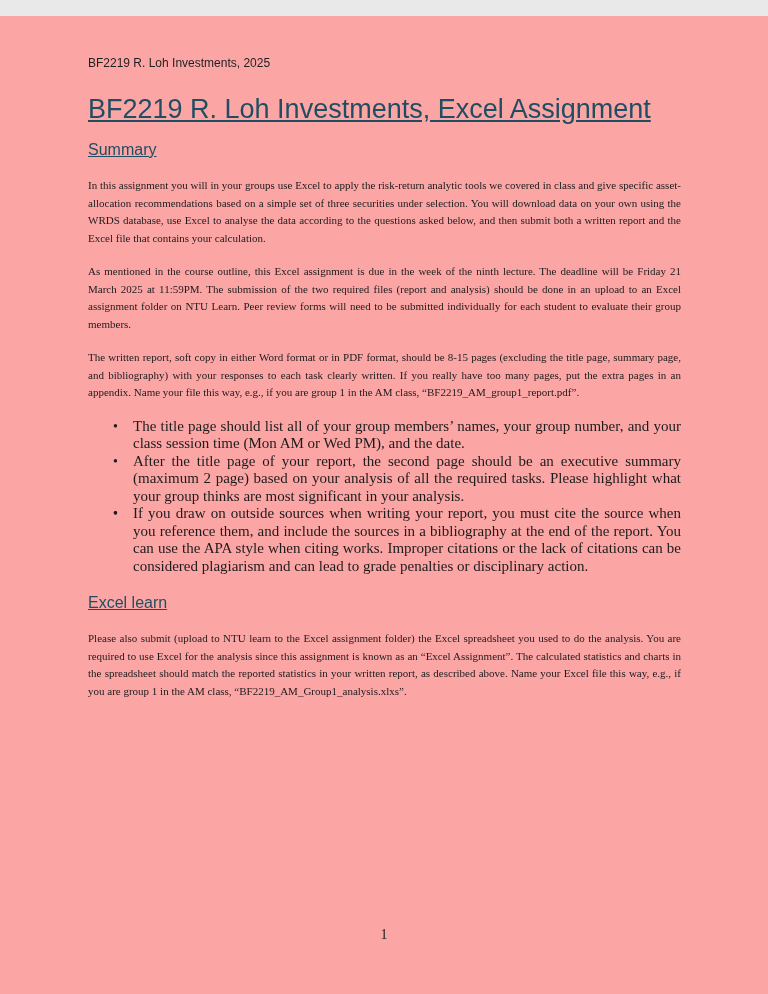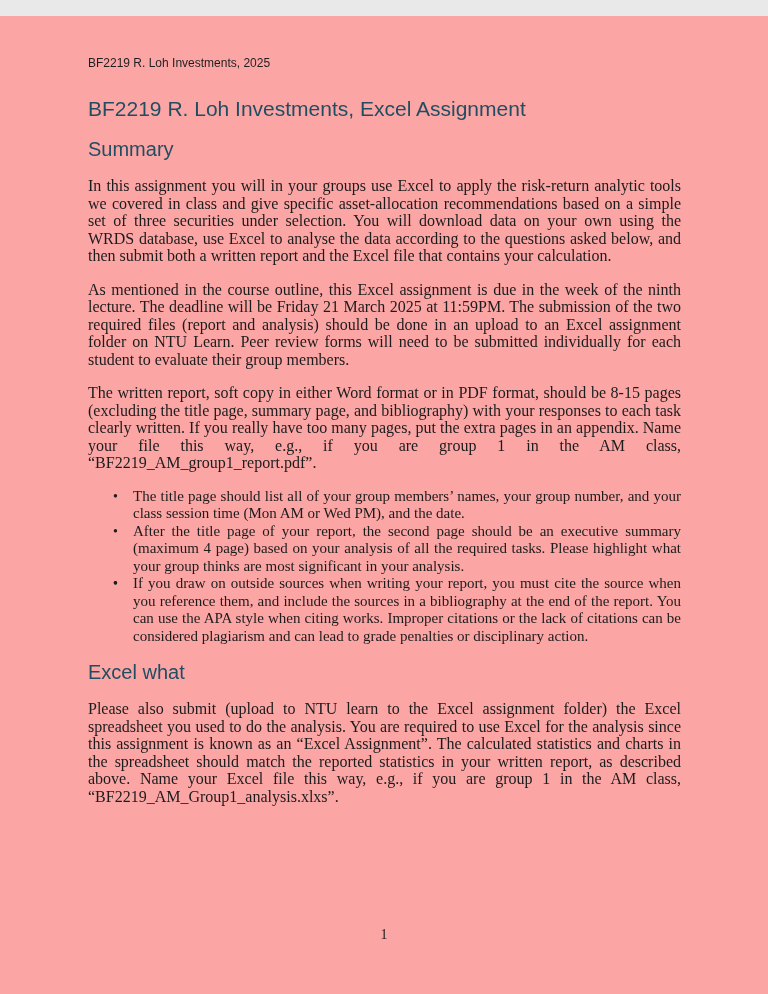--- a/index.html
+++ b/index.html
@@ -18,37 +18,39 @@
     padding: 40px 87px 0 88px;
   }
   .doc-header {
     font-family: "Liberation Sans", sans-serif;
     font-size: 12px;
     line-height: 14px;
     color: #1f1f1f;
   }
   .doc-title {
     font-family: "Liberation Sans", sans-serif;
-    font-size: 21px;
+    font-size: 27px;
     line-height: 26px;
     font-weight: normal;
     color: #1f4e63;
     margin-top: 26px;
+    text-decoration: underline;
   }
   .section-heading {
     font-family: "Liberation Sans", sans-serif;
-    font-size: 20px;
+    font-size: 16px;
     line-height: 19px;
     font-weight: normal;
     color: #1f4e63;
     margin-top: 18px;
     margin-bottom: 18px;
+    text-decoration: underline;
   }
   .body-para {
-    font-size: 16px;
+    font-size: 11px;
     line-height: 17.5px;
     text-align: justify;
     margin-bottom: 16px;
   }
   .bullet-list {
     list-style: none;
     margin: 0 0 16px 0;
     padding: 0;
   }
   .bullet-item {
@@ -94,31 +96,31 @@
 
     <p class="body-para">The written report, soft copy in either Word format or in PDF format, should be 8-15 pages (excluding the title page, summary page, and bibliography) with your responses to each task clearly written. If you really have too many pages, put the extra pages in an appendix. Name your file this way, e.g., if you are group 1 in the AM class, “BF2219_AM_group1_report.pdf”.</p>
 
     <ul class="bullet-list">
       <li class="bullet-item">
         <span class="bullet-glyph">•</span>
         <span>The title page should list all of your group members’ names, your group number, and your class session time (Mon AM or Wed PM), and the date.</span>
       </li>
       <li class="bullet-item">
         <span class="bullet-glyph">•</span>
-        <span>After the title page of your report, the second page should be an executive summary (maximum 4 page) based on your analysis of all the required tasks. Please highlight what your group thinks are most significant in your analysis.</span>
+        <span>After the title page of your report, the second page should be an executive summary (maximum 2 page) based on your analysis of all the required tasks. Please highlight what your group thinks are most significant in your analysis.</span>
       </li>
       <li class="bullet-item">
         <span class="bullet-glyph">•</span>
       </li>
       <li class="bullet-item">
         <span class="bullet-glyph">•</span>
         <span>If you draw on outside sources when writing your report, you must cite the source when you reference them, and include the sources in a bibliography at the end of the report. You can use the APA style when citing works. Improper citations or the lack of citations can be considered plagiarism and can lead to grade penalties or disciplinary action.</span>
       </li>
     </ul>
 
-    <h2 class="section-heading">Excel what</h2>
+    <h2 class="section-heading">Excel learn</h2>
 
     <p class="body-para">Please also submit (upload to NTU learn to the Excel assignment folder) the Excel spreadsheet you used to do the analysis. You are required to use Excel for the analysis since this assignment is known as an “Excel Assignment”. The calculated statistics and charts in the spreadsheet should match the reported statistics in your written report, as described above. Name your Excel file this way, e.g., if you are group 1 in the AM class, “BF2219_AM_Group1_analysis.xlxs”.</p>
 
   </div>
 
   <div class="page-number">1</div>
 </div>
 
 </body></html>

